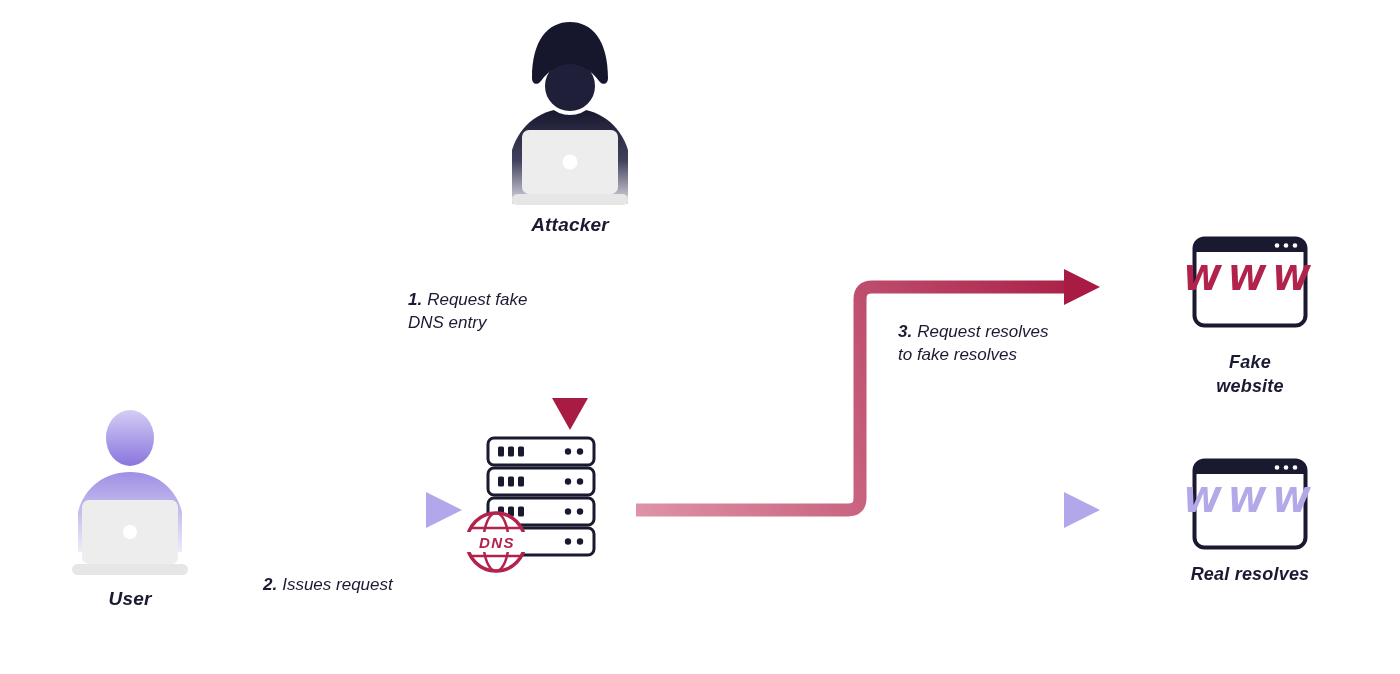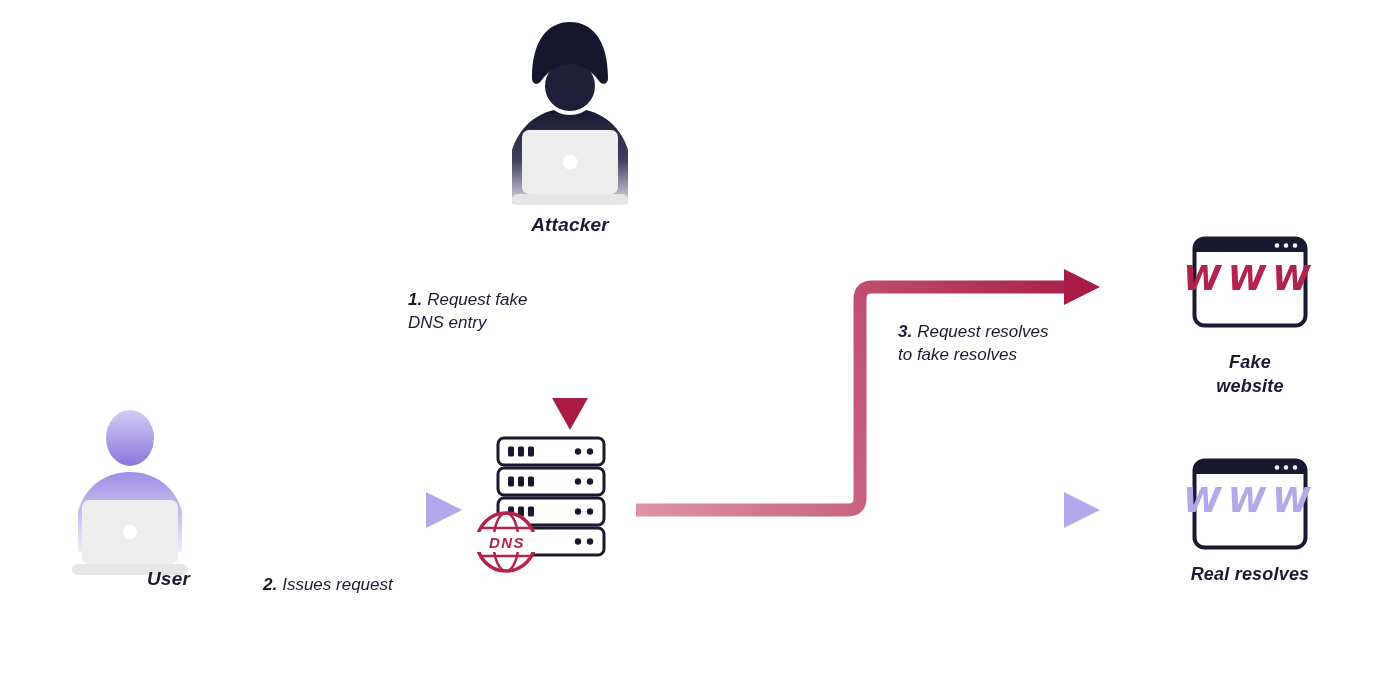--- a/index.html
+++ b/index.html
@@ -90,40 +90,40 @@
         <stop offset="1" stop-color="#efecfa"></stop>
       </linearGradient>
     </defs>
     <ellipse cx="68" cy="36" rx="24" ry="28" fill="url(#u-head)"></ellipse>
     <path d="M 68,70 C 94,70 114,86 120,110 L 120,150 L 16,150 L 16,110 C 22,86 42,70 68,70 Z" fill="url(#u-body)"></path>
     <rect x="20" y="98" width="96" height="64" rx="7" fill="#ededed"></rect>
     <circle cx="68" cy="130" r="7" fill="#ffffff"></circle>
     <rect x="10" y="162" width="116" height="11" rx="5.5" fill="#e6e6e6"></rect>
   </svg>
 </div>
-<div class="abs node-label" style="left:70px; top:568px; width:120px;text-align:right;">User</div>
+<div class="abs node-label" style="left:70px; top:588px; width:120px;">User</div>
 
 <div class="abs" style="left:222px; top:484px;">
   <svg width="248" height="52" viewBox="0 0 248 52">
     <defs>
       <linearGradient id="g-lav-1" x1="0" y1="0" x2="1" y2="0">
         <stop offset="0" stop-color="#e3def8"></stop>
         <stop offset="1" stop-color="#b2a7ea"></stop>
       </linearGradient>
     </defs>
     <line x1="0" y1="26" x2="206" y2="26" stroke="url(#g-lav-1)" stroke-width="13"></line>
     <polygon points="204,8 204,44 240,26" fill="#b2a7ea"></polygon>
   </svg>
 </div>
 
 <div class="abs step" style="left:263px; top:561px; width:170px;margin-top:12px;">
   <div><b class="step-num">2.</b><span>Issues request</span></div>
 </div>
 
-<div class="abs" style="left:466px; top:434px; width:150px; height:140px;">
+<div class="abs" style="left:456px; top:434px; width:150px; height:140px;">
   <svg width="150" height="140" viewBox="0 0 150 140">
 
     <g stroke="#191930" stroke-width="3" fill="#ffffff">
       <rect x="32" y="4" width="106" height="27" rx="6"></rect>
       <rect x="32" y="34" width="106" height="27" rx="6"></rect>
       <rect x="32" y="64" width="106" height="27" rx="6"></rect>
       <rect x="32" y="94" width="106" height="27" rx="6"></rect>
     </g>
     <g fill="#191930">
       <rect x="42" y="12.5" width="6" height="10" rx="1.5"></rect>

